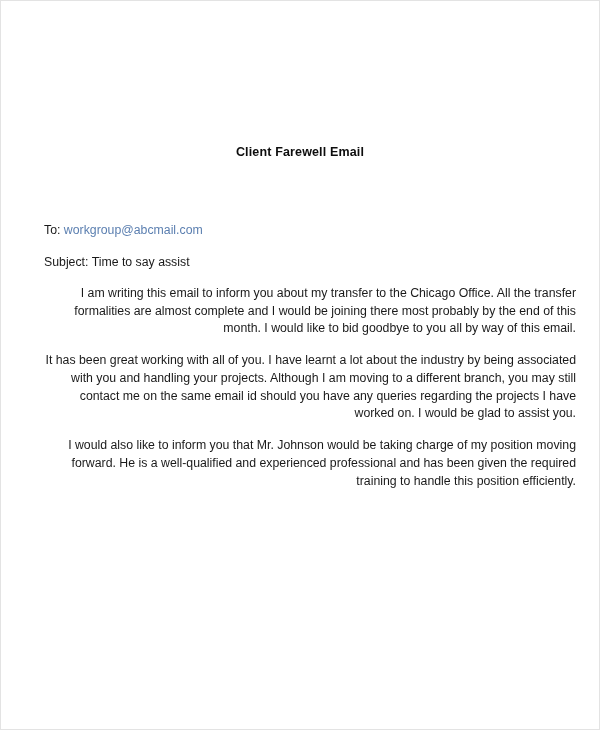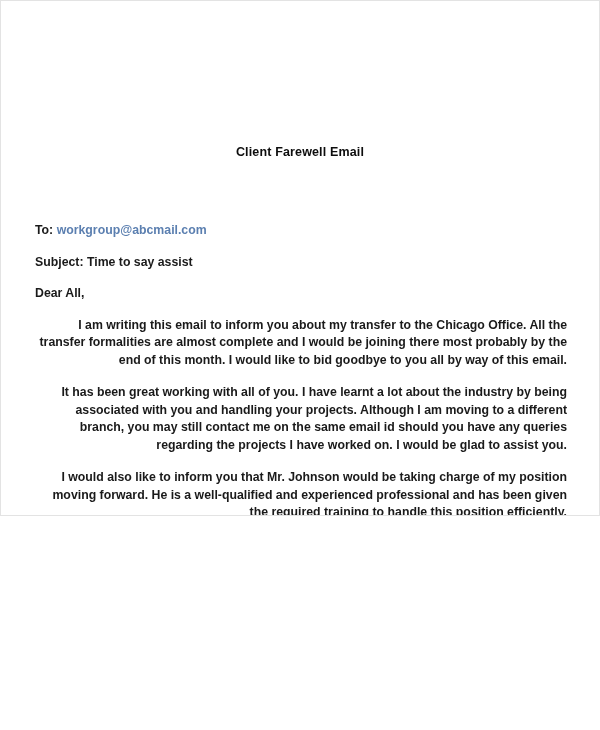--- a/index.html
+++ b/index.html
@@ -6,43 +6,42 @@
     margin: 0;
     padding: 0;
     background: #ffffff;
   }
   body {
     font-family: "Liberation Sans", sans-serif;
   }
   #page {
     position: relative;
     width: 600px;
-    height: 516px;
+    height: 730px;
     background: #ffffff;
     border: 1px solid #e3e3e3;
     box-sizing: border-box;
     overflow: hidden;
   }
   .doc-title {
     position: absolute;
     left: 0;
     right: 0;
     top: 144px;
     text-align: center;
     font-size: 12.5px;
     font-weight: bold;
     color: #0d0d0d;
     letter-spacing: 0.15px;
   }
   .body-block {
     position: absolute;
-    left: 34px;
+    left: 43px;
     top: 221px;
     width: 532px;
-    font-weight: bold;
   }
   .line {
     font-size: 12.3px;
     color: #1a1a1a;
     line-height: 17.6px;
   }
   .field-line {
     margin-bottom: 14px;
   }
   .salutation {
@@ -71,21 +70,20 @@
 
   <div class="body-block">
 
     <div class="line field-line">
       <span>To:</span>
       <span class="email-link">workgroup@abcmail.com</span>
     </div>
 
     <div class="line field-line">Subject: Time to say assist</div>
 
-    <div class="line salutation">Dear All,</div>
 
     <div class="line para">I am writing this email to inform you about my transfer to the Chicago Office. All the transfer formalities are almost complete and I would be joining there most probably by the end of this month. I would like to bid goodbye to you all by way of this email.</div>
 
     <div class="line para">It has been great working with all of you. I have learnt a lot about the industry by being associated with you and handling your projects. Although I am moving to a different branch, you may still contact me on the same email id should you have any queries regarding the projects I have worked on. I would be glad to assist you.</div>
 
     <div class="line para">I would also like to inform you that Mr. Johnson would be taking charge of my position moving forward. He is a well-qualified and experienced professional and has been given the required training to handle this position efficiently.</div>
 
 
 
   </div>

